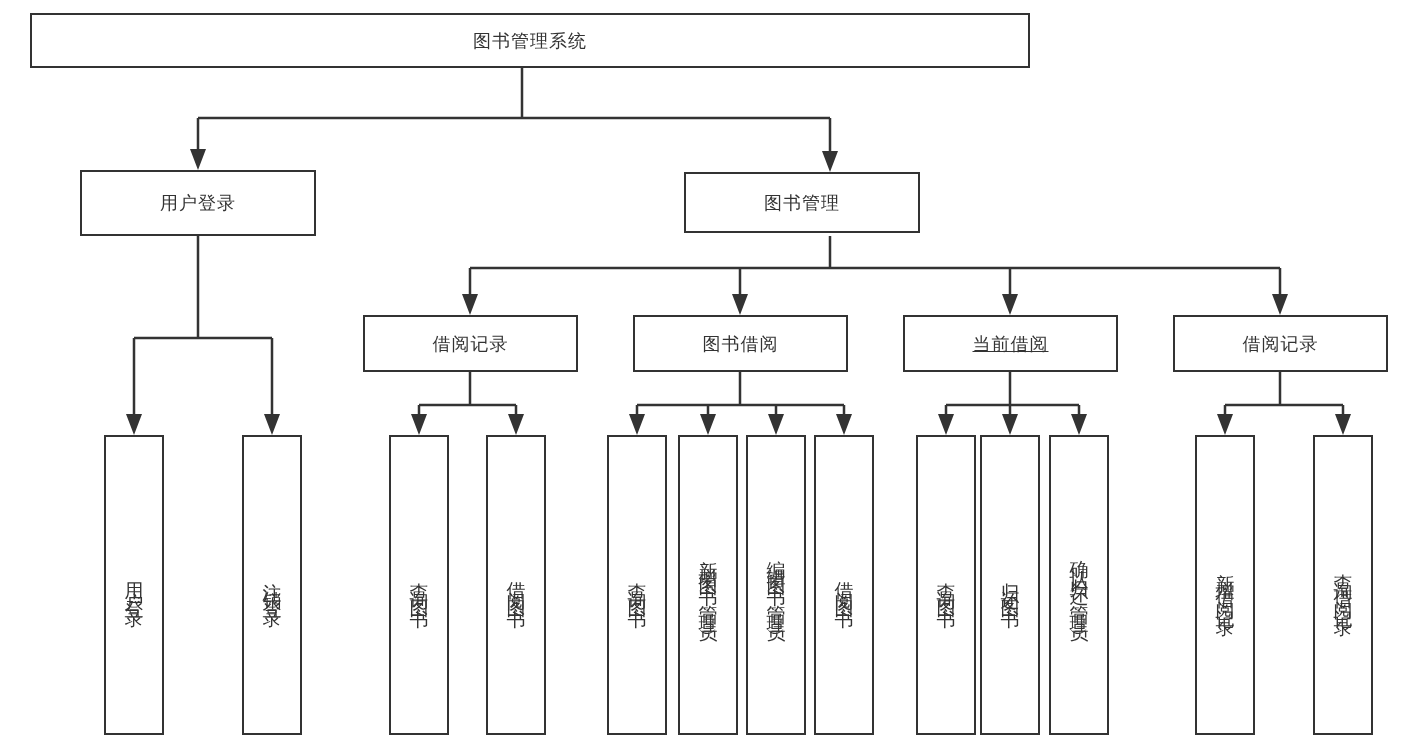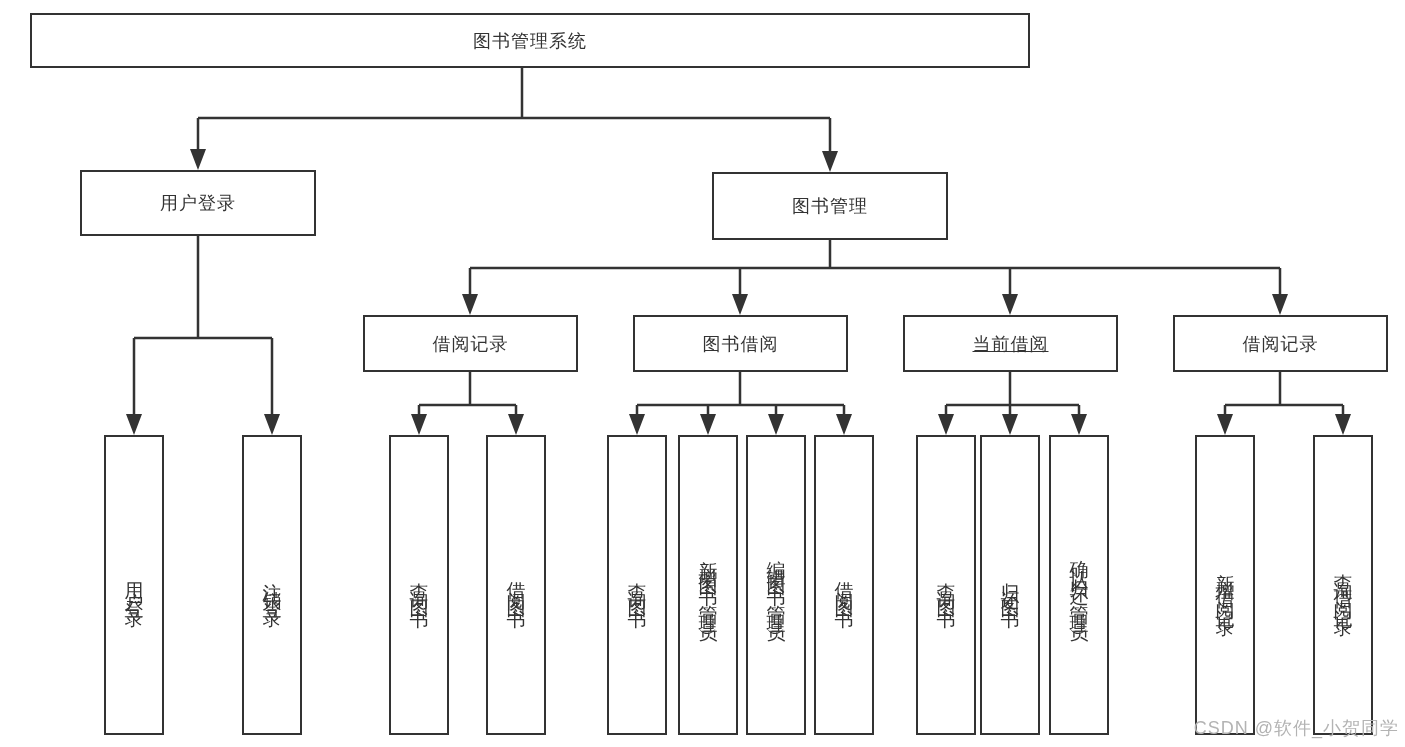--- a/index.html
+++ b/index.html
@@ -60,21 +60,21 @@
     </g>
     <g>
       <path class="ln" d="M1280,372 V405 M1225,405 H1343 M1225,405 V417 M1343,405 V417"></path>
       <path class="ar" d="M1225,435 l-8,-21 h16 z M1343,435 l-8,-21 h16 z"></path>
     </g>
   </svg>
 
   <div class="box" style="left:30px; top:13px; width:1000px; height:55px;">图书管理系统</div>
 
   <div class="box" style="left:80px; top:170px; width:236px; height:66px;">用户登录</div>
-  <div class="box" style="left:712px; top:172px; width:236px; height:68px;">图书管理</div>
+  <div class="box" style="left:684px; top:172px; width:236px; height:61px;">图书管理</div>
 
   <div class="box" style="left:363px; top:315px; width:215px; height:57px;">借阅记录</div>
   <div class="box" style="left:633px; top:315px; width:215px; height:57px;">图书借阅</div>
   <div class="box" style="left:903px; top:315px; width:215px; height:57px;text-decoration:underline;">当前借阅</div>
   <div class="box" style="left:1173px; top:315px; width:215px; height:57px;">借阅记录</div>
 
   <div class="box vbox" style="left:104px; top:435px; width:60px; height:300px;">用户登录</div>
   <div class="box vbox" style="left:242px; top:435px; width:60px; height:300px;">注销登录</div>
 
   <div class="box vbox" style="left:389px; top:435px; width:60px; height:300px;">查询图书</div>
@@ -85,14 +85,13 @@
   <div class="box vbox" style="left:746px; top:435px; width:60px; height:300px;">编辑图书（管理员）</div>
   <div class="box vbox" style="left:814px; top:435px; width:60px; height:300px;">借阅图书</div>
 
   <div class="box vbox" style="left:916px; top:435px; width:60px; height:300px;">查询图书</div>
   <div class="box vbox" style="left:980px; top:435px; width:60px; height:300px;">归还图书</div>
   <div class="box vbox" style="left:1049px; top:435px; width:60px; height:300px;">确认归还（管理员）</div>
 
   <div class="box vbox" style="left:1195px; top:435px; width:60px; height:300px;">新增借阅记录</div>
   <div class="box vbox" style="left:1313px; top:435px; width:60px; height:300px;">查询借阅记录</div>
 
-  <div id="watermark">CSDN @软件_小贺同学</div>
 </div>
 
 </body></html>

